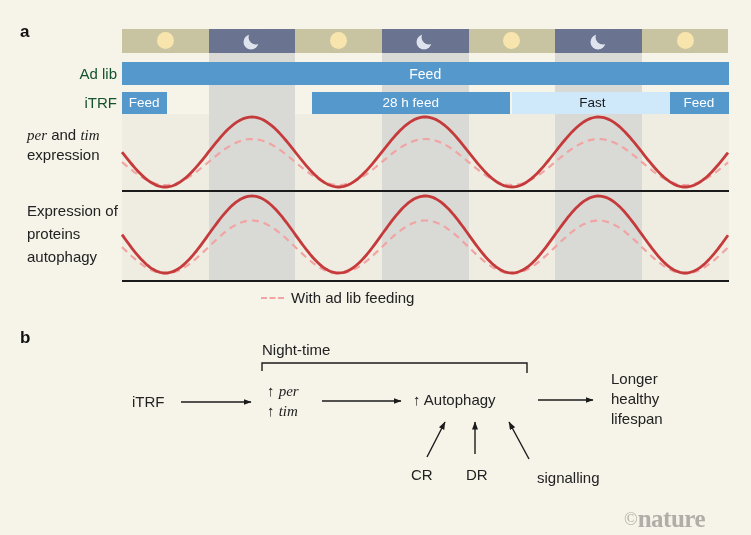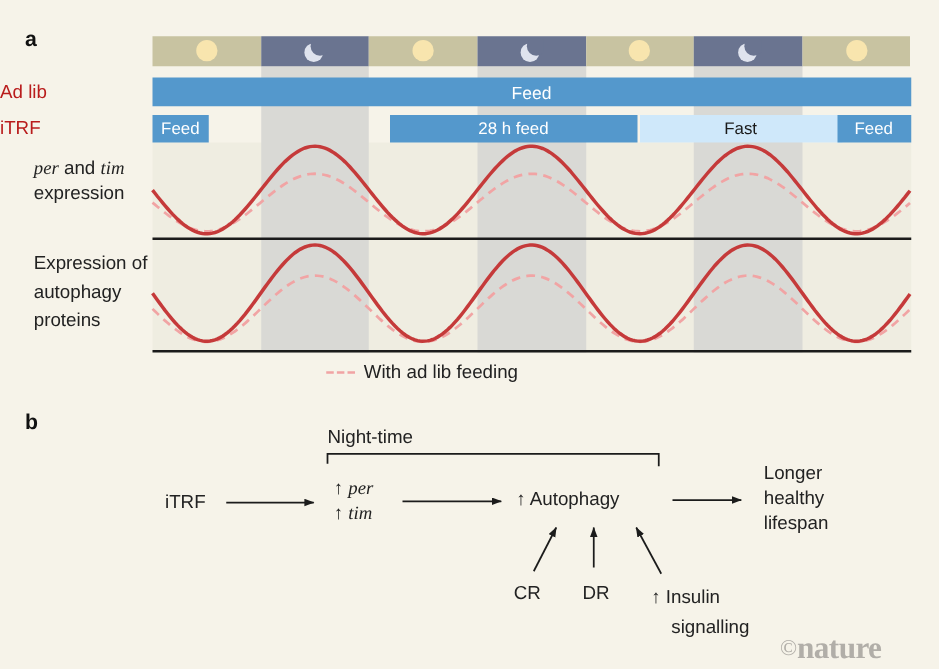--- a/index.html
+++ b/index.html
@@ -4,21 +4,21 @@
 <style>
   html,body{margin:0;padding:0;}
   body{
     width:751px;height:535px;position:relative;overflow:hidden;
     background:var(--page-bg,#f6f3e9);
     font-family:"Liberation Sans",sans-serif;
     color:var(--ink,#1a1a1a);
   }
   .abs{position:absolute;}
   .panel-label{position:absolute;font-weight:bold;font-size:17px;color:#111;}
-  .row-label{position:absolute;left:0;width:117px;text-align:left;font-size:15px;color:#b91c1c;}
+  .row-label{position:absolute;left:0;width:117px;text-align:right;font-size:15px;color:#14532d;}
   .wave-label{position:absolute;font-size:15px;color:#222;}
   .bar{position:absolute;display:flex;align-items:center;justify-content:center;}
   #daynight{left:122px;top:29px;width:606.5px;height:23.5px;display:flex;}
   .dn-seg{flex:1 1 0;display:flex;align-items:center;justify-content:center;}
   .sun{width:17px;height:17px;border-radius:50%;background:var(--sun,#f8e5ae);}
   #adlib-bar{left:122px;top:62px;width:606.5px;height:23px;background:var(--feed-blue,#5498cc);}
   #adlib-bar span{color:#fff;font-size:14px;}
   #itrf-row{position:absolute;left:0;top:91.5px;height:22.5px;width:751px;}
   .itrf-seg{position:absolute;top:0;height:22.5px;display:flex;align-items:center;justify-content:center;font-size:13.5px;}
   .itrf-feed{background:var(--feed-blue,#5498cc);color:#fff;}
@@ -99,22 +99,22 @@
 
 <div class="wave-label" style="left:27px;top:125px;line-height:20px">
   <div>
     <span class="gene">per</span><span> and </span><span class="gene">tim</span>
   </div>
   <div>expression</div>
 </div>
 
 <div class="wave-label" style="left:27px;top:199px;line-height:23px">
   <div>Expression of</div>
+  <div>proteins</div>
   <div>autophagy</div>
-  <div>proteins</div>
 </div>
 
 <div class="baseline" style="top:189.5px"></div>
 <div class="baseline" style="top:279.5px"></div>
 
 <svg id="waves-svg" width="751" height="535">
     <path d="M122.0,162.1 L124.0,163.7 L126.0,165.4 L128.0,167.0 L130.0,168.6 L132.0,170.2 L134.0,171.8 L136.0,173.2 L138.0,174.7 L140.0,176.0 L142.0,177.3 L144.0,178.5 L146.0,179.6 L148.0,180.6 L150.0,181.6 L152.0,182.4 L154.0,183.1 L156.0,183.7 L158.0,184.2 L160.0,184.6 L162.0,184.8 L164.0,185.0 L166.0,185.0 L168.0,184.9 L170.0,184.7 L172.0,184.3 L174.0,183.9 L176.0,183.3 L178.0,182.6 L180.0,181.8 L182.0,180.9 L184.0,179.9 L186.0,178.8 L188.0,177.6 L190.0,176.3 L192.0,175.0 L194.0,173.6 L196.0,172.1 L198.0,170.6 L200.0,169.0 L202.0,167.4 L204.0,165.8 L206.0,164.1 L208.0,162.5 L210.0,160.8 L212.0,159.2 L214.0,157.5 L216.0,155.9 L218.0,154.3 L220.0,152.7 L222.0,151.2 L224.0,149.8 L226.0,148.4 L228.0,147.1 L230.0,145.9 L232.0,144.7 L234.0,143.7 L236.0,142.7 L238.0,141.9 L240.0,141.1 L242.0,140.5 L244.0,139.9 L246.0,139.5 L248.0,139.2 L250.0,139.1 L252.0,139.0 L254.0,139.1 L256.0,139.3 L258.0,139.6 L260.0,140.0 L262.0,140.5 L264.0,141.2 L266.0,141.9 L268.0,142.8 L270.0,143.8 L272.0,144.8 L274.0,146.0 L276.0,147.2 L278.0,148.6 L280.0,149.9 L282.0,151.4 L284.0,152.9 L286.0,154.4 L288.0,156.0 L290.0,157.7 L292.0,159.3 L294.0,161.0 L296.0,162.6 L298.0,164.3 L300.0,166.0 L302.0,167.6 L304.0,169.2 L306.0,170.8 L308.0,172.3 L310.0,173.7 L312.0,175.1 L314.0,176.5 L316.0,177.7 L318.0,178.9 L320.0,180.0 L322.0,181.0 L324.0,181.9 L326.0,182.7 L328.0,183.3 L330.0,183.9 L332.0,184.4 L334.0,184.7 L336.0,184.9 L338.0,185.0 L340.0,185.0 L342.0,184.8 L344.0,184.6 L346.0,184.2 L348.0,183.7 L350.0,183.0 L352.0,182.3 L354.0,181.5 L356.0,180.5 L358.0,179.5 L360.0,178.4 L362.0,177.2 L364.0,175.9 L366.0,174.5 L368.0,173.1 L370.0,171.6 L372.0,170.1 L374.0,168.5 L376.0,166.9 L378.0,165.2 L380.0,163.6 L382.0,161.9 L384.0,160.2 L386.0,158.6 L388.0,156.9 L390.0,155.3 L392.0,153.7 L394.0,152.2 L396.0,150.7 L398.0,149.3 L400.0,148.0 L402.0,146.7 L404.0,145.5 L406.0,144.4 L408.0,143.3 L410.0,142.4 L412.0,141.6 L414.0,140.9 L416.0,140.3 L418.0,139.8 L420.0,139.4 L422.0,139.2 L424.0,139.0 L426.0,139.0 L428.0,139.1 L430.0,139.3 L432.0,139.7 L434.0,140.2 L436.0,140.7 L438.0,141.4 L440.0,142.2 L442.0,143.1 L444.0,144.1 L446.0,145.2 L448.0,146.4 L450.0,147.7 L452.0,149.0 L454.0,150.4 L456.0,151.9 L458.0,153.4 L460.0,155.0 L462.0,156.6 L464.0,158.2 L466.0,159.9 L468.0,161.6 L470.0,163.2 L472.0,164.9 L474.0,166.5 L476.0,168.2 L478.0,169.7 L480.0,171.3 L482.0,172.8 L484.0,174.2 L486.0,175.6 L488.0,176.9 L490.0,178.2 L492.0,179.3 L494.0,180.3 L496.0,181.3 L498.0,182.2 L500.0,182.9 L502.0,183.5 L504.0,184.1 L506.0,184.5 L508.0,184.8 L510.0,184.9 L512.0,185.0 L514.0,184.9 L516.0,184.7 L518.0,184.4 L520.0,184.0 L522.0,183.5 L524.0,182.8 L526.0,182.0 L528.0,181.2 L530.0,180.2 L532.0,179.1 L534.0,178.0 L536.0,176.7 L538.0,175.4 L540.0,174.0 L542.0,172.6 L544.0,171.1 L546.0,169.5 L548.0,167.9 L550.0,166.3 L552.0,164.6 L554.0,163.0 L556.0,161.3 L558.0,159.6 L560.0,158.0 L562.0,156.4 L564.0,154.8 L566.0,153.2 L568.0,151.7 L570.0,150.2 L572.0,148.8 L574.0,147.5 L576.0,146.2 L578.0,145.1 L580.0,144.0 L582.0,143.0 L584.0,142.1 L586.0,141.3 L588.0,140.6 L590.0,140.1 L592.0,139.6 L594.0,139.3 L596.0,139.1 L598.0,139.0 L600.0,139.0 L602.0,139.2 L604.0,139.5 L606.0,139.8 L608.0,140.4 L610.0,141.0 L612.0,141.7 L614.0,142.5 L616.0,143.5 L618.0,144.5 L620.0,145.6 L622.0,146.9 L624.0,148.1 L626.0,149.5 L628.0,150.9 L630.0,152.4 L632.0,154.0 L634.0,155.6 L636.0,157.2 L638.0,158.8 L640.0,160.5 L642.0,162.1 L644.0,163.8 L646.0,165.5 L648.0,167.1 L650.0,168.7 L652.0,170.3 L654.0,171.8 L656.0,173.3 L658.0,174.7 L660.0,176.1 L662.0,177.4 L664.0,178.6 L666.0,179.7 L668.0,180.7 L670.0,181.6 L672.0,182.4 L674.0,183.1 L676.0,183.7 L678.0,184.2 L680.0,184.6 L682.0,184.9 L684.0,185.0 L686.0,185.0 L688.0,184.9 L690.0,184.6 L692.0,184.3 L694.0,183.8 L696.0,183.2 L698.0,182.5 L700.0,181.7 L702.0,180.8 L704.0,179.8 L706.0,178.7 L708.0,177.5 L710.0,176.3 L712.0,174.9 L714.0,173.5 L716.0,172.1 L718.0,170.5 L720.0,169.0 L722.0,167.3 L724.0,165.7 L726.0,164.1 L728.0,162.4" fill="none" stroke="#f1a4a4" stroke-width="2.2" stroke-dasharray="7 5"></path>
     <path d="M122.0,152.1 L124.0,154.6 L126.0,157.2 L128.0,159.6 L130.0,162.1 L132.0,164.5 L134.0,166.8 L136.0,169.1 L138.0,171.3 L140.0,173.3 L142.0,175.3 L144.0,177.1 L146.0,178.8 L148.0,180.4 L150.0,181.8 L152.0,183.0 L154.0,184.1 L156.0,185.1 L158.0,185.8 L160.0,186.4 L162.0,186.8 L164.0,187.0 L166.0,187.0 L168.0,186.8 L170.0,186.5 L172.0,186.0 L174.0,185.3 L176.0,184.4 L178.0,183.3 L180.0,182.1 L182.0,180.7 L184.0,179.2 L186.0,177.6 L188.0,175.8 L190.0,173.8 L192.0,171.8 L194.0,169.6 L196.0,167.4 L198.0,165.1 L200.0,162.7 L202.0,160.3 L204.0,157.8 L206.0,155.3 L208.0,152.7 L210.0,150.2 L212.0,147.7 L214.0,145.2 L216.0,142.7 L218.0,140.3 L220.0,137.9 L222.0,135.6 L224.0,133.4 L226.0,131.3 L228.0,129.3 L230.0,127.5 L232.0,125.7 L234.0,124.1 L236.0,122.7 L238.0,121.4 L240.0,120.2 L242.0,119.2 L244.0,118.4 L246.0,117.8 L248.0,117.3 L250.0,117.1 L252.0,117.0 L254.0,117.1 L256.0,117.4 L258.0,117.9 L260.0,118.5 L262.0,119.3 L264.0,120.3 L266.0,121.5 L268.0,122.8 L270.0,124.3 L272.0,125.9 L274.0,127.6 L276.0,129.5 L278.0,131.5 L280.0,133.6 L282.0,135.9 L284.0,138.1 L286.0,140.5 L288.0,142.9 L290.0,145.4 L292.0,147.9 L294.0,150.4 L296.0,153.0 L298.0,155.5 L300.0,158.0 L302.0,160.5 L304.0,162.9 L306.0,165.3 L308.0,167.6 L310.0,169.9 L312.0,172.0 L314.0,174.0 L316.0,175.9 L318.0,177.7 L320.0,179.4 L322.0,180.9 L324.0,182.2 L326.0,183.4 L328.0,184.5 L330.0,185.3 L332.0,186.0 L334.0,186.5 L336.0,186.9 L338.0,187.0 L340.0,187.0 L342.0,186.7 L344.0,186.3 L346.0,185.7 L348.0,185.0 L350.0,184.0 L352.0,182.9 L354.0,181.7 L356.0,180.2 L358.0,178.7 L360.0,176.9 L362.0,175.1 L364.0,173.1 L366.0,171.1 L368.0,168.9 L370.0,166.6 L372.0,164.3 L374.0,161.9 L376.0,159.4 L378.0,156.9 L380.0,154.4 L382.0,151.8 L384.0,149.3 L386.0,146.8 L388.0,144.3 L390.0,141.8 L392.0,139.4 L394.0,137.1 L396.0,134.8 L398.0,132.7 L400.0,130.6 L402.0,128.7 L404.0,126.8 L406.0,125.1 L408.0,123.6 L410.0,122.2 L412.0,120.9 L414.0,119.8 L416.0,118.9 L418.0,118.2 L420.0,117.6 L422.0,117.2 L424.0,117.0 L426.0,117.0 L428.0,117.2 L430.0,117.5 L432.0,118.1 L434.0,118.8 L436.0,119.6 L438.0,120.7 L440.0,121.9 L442.0,123.3 L444.0,124.8 L446.0,126.5 L448.0,128.3 L450.0,130.2 L452.0,132.3 L454.0,134.4 L456.0,136.6 L458.0,139.0 L460.0,141.4 L462.0,143.8 L464.0,146.3 L466.0,148.8 L468.0,151.3 L470.0,153.9 L472.0,156.4 L474.0,158.9 L476.0,161.4 L478.0,163.8 L480.0,166.1 L482.0,168.4 L484.0,170.6 L486.0,172.7 L488.0,174.7 L490.0,176.6 L492.0,178.3 L494.0,179.9 L496.0,181.4 L498.0,182.7 L500.0,183.8 L502.0,184.8 L504.0,185.6 L506.0,186.2 L508.0,186.7 L510.0,186.9 L512.0,187.0 L514.0,186.9 L516.0,186.6 L518.0,186.1 L520.0,185.5 L522.0,184.7 L524.0,183.7 L526.0,182.5 L528.0,181.2 L530.0,179.7 L532.0,178.1 L534.0,176.3 L536.0,174.4 L538.0,172.4 L540.0,170.3 L542.0,168.1 L544.0,165.8 L546.0,163.4 L548.0,161.0 L550.0,158.5 L552.0,156.0 L554.0,153.5 L556.0,151.0 L558.0,148.4 L560.0,145.9 L562.0,143.4 L564.0,141.0 L566.0,138.6 L568.0,136.3 L570.0,134.1 L572.0,131.9 L574.0,129.9 L576.0,128.0 L578.0,126.2 L580.0,124.6 L582.0,123.1 L584.0,121.7 L586.0,120.5 L588.0,119.5 L590.0,118.6 L592.0,118.0 L594.0,117.5 L596.0,117.1 L598.0,117.0 L600.0,117.1 L602.0,117.3 L604.0,117.7 L606.0,118.3 L608.0,119.1 L610.0,120.0 L612.0,121.1 L614.0,122.4 L616.0,123.8 L618.0,125.4 L620.0,127.1 L622.0,129.0 L624.0,130.9 L626.0,133.0 L628.0,135.2 L630.0,137.4 L632.0,139.8 L634.0,142.2 L636.0,144.7 L638.0,147.2 L640.0,149.7 L642.0,152.2 L644.0,154.8 L646.0,157.3 L648.0,159.8 L650.0,162.2 L652.0,164.6 L654.0,167.0 L656.0,169.2 L658.0,171.4 L660.0,173.4 L662.0,175.4 L664.0,177.2 L666.0,178.9 L668.0,180.4 L670.0,181.9 L672.0,183.1 L674.0,184.2 L676.0,185.1 L678.0,185.8 L680.0,186.4 L682.0,186.8 L684.0,187.0 L686.0,187.0 L688.0,186.8 L690.0,186.5 L692.0,185.9 L694.0,185.2 L696.0,184.3 L698.0,183.3 L700.0,182.0 L702.0,180.7 L704.0,179.1 L706.0,177.5 L708.0,175.7 L710.0,173.7 L712.0,171.7 L714.0,169.5 L716.0,167.3 L718.0,165.0 L720.0,162.6 L722.0,160.1 L724.0,157.7 L726.0,155.1 L728.0,152.6" fill="none" stroke="#c53a3a" stroke-width="2.8"></path>
     <path d="M122.0,247.1 L124.0,249.0 L126.0,250.9 L128.0,252.8 L130.0,254.6 L132.0,256.5 L134.0,258.2 L136.0,259.9 L138.0,261.6 L140.0,263.1 L142.0,264.6 L144.0,266.0 L146.0,267.3 L148.0,268.5 L150.0,269.6 L152.0,270.5 L154.0,271.3 L156.0,272.0 L158.0,272.6 L160.0,273.0 L162.0,273.3 L164.0,273.5 L166.0,273.5 L168.0,273.4 L170.0,273.1 L172.0,272.7 L174.0,272.2 L176.0,271.5 L178.0,270.7 L180.0,269.8 L182.0,268.8 L184.0,267.6 L186.0,266.3 L188.0,265.0 L190.0,263.5 L192.0,262.0 L194.0,260.4 L196.0,258.7 L198.0,256.9 L200.0,255.1 L202.0,253.3 L204.0,251.4 L206.0,249.5 L208.0,247.6 L210.0,245.6 L212.0,243.7 L214.0,241.8 L216.0,240.0 L218.0,238.1 L220.0,236.3 L222.0,234.6 L224.0,232.9 L226.0,231.3 L228.0,229.8 L230.0,228.4 L232.0,227.1 L234.0,225.9 L236.0,224.8 L238.0,223.8 L240.0,222.9 L242.0,222.2 L244.0,221.6 L246.0,221.1 L248.0,220.8 L250.0,220.6 L252.0,220.5 L254.0,220.6 L256.0,220.8 L258.0,221.1 L260.0,221.6 L262.0,222.3 L264.0,223.0 L266.0,223.9 L268.0,224.9 L270.0,226.0 L272.0,227.2 L274.0,228.6 L276.0,230.0 L278.0,231.5 L280.0,233.1 L282.0,234.8 L284.0,236.5 L286.0,238.3 L288.0,240.1 L290.0,242.0 L292.0,243.9 L294.0,245.8 L296.0,247.7 L298.0,249.7 L300.0,251.6 L302.0,253.4 L304.0,255.3 L306.0,257.1 L308.0,258.8 L310.0,260.5 L312.0,262.1 L314.0,263.7 L316.0,265.1 L318.0,266.5 L320.0,267.7 L322.0,268.9 L324.0,269.9 L326.0,270.8 L328.0,271.6 L330.0,272.2 L332.0,272.8 L334.0,273.1 L336.0,273.4 L338.0,273.5 L340.0,273.5 L342.0,273.3 L344.0,273.0 L346.0,272.5 L348.0,272.0 L350.0,271.2 L352.0,270.4 L354.0,269.5 L356.0,268.4 L358.0,267.2 L360.0,265.9 L362.0,264.5 L364.0,263.0 L366.0,261.4 L368.0,259.8 L370.0,258.1 L372.0,256.3 L374.0,254.5 L376.0,252.6 L378.0,250.7 L380.0,248.8 L382.0,246.9 L384.0,245.0 L386.0,243.1 L388.0,241.2 L390.0,239.3 L392.0,237.5 L394.0,235.7 L396.0,234.0 L398.0,232.4 L400.0,230.8 L402.0,229.3 L404.0,228.0 L406.0,226.7 L408.0,225.5 L410.0,224.4 L412.0,223.5 L414.0,222.7 L416.0,222.0 L418.0,221.4 L420.0,221.0 L422.0,220.7 L424.0,220.5 L426.0,220.5 L428.0,220.6 L430.0,220.9 L432.0,221.3 L434.0,221.8 L436.0,222.5 L438.0,223.3 L440.0,224.2 L442.0,225.3 L444.0,226.4 L446.0,227.7 L448.0,229.1 L450.0,230.5 L452.0,232.1 L454.0,233.7 L456.0,235.4 L458.0,237.1 L460.0,238.9 L462.0,240.8 L464.0,242.7 L466.0,244.6 L468.0,246.5 L470.0,248.4 L472.0,250.3 L474.0,252.2 L476.0,254.1 L478.0,255.9 L480.0,257.7 L482.0,259.4 L484.0,261.1 L486.0,262.7 L488.0,264.2 L490.0,265.6 L492.0,266.9 L494.0,268.1 L496.0,269.2 L498.0,270.2 L500.0,271.1 L502.0,271.8 L504.0,272.4 L506.0,272.9 L508.0,273.2 L510.0,273.4 L512.0,273.5 L514.0,273.4 L516.0,273.2 L518.0,272.8 L520.0,272.4 L522.0,271.7 L524.0,271.0 L526.0,270.1 L528.0,269.1 L530.0,268.0 L532.0,266.7 L534.0,265.4 L536.0,264.0 L538.0,262.5 L540.0,260.9 L542.0,259.2 L544.0,257.4 L546.0,255.7 L548.0,253.8 L550.0,251.9 L552.0,250.0 L554.0,248.1 L556.0,246.2 L558.0,244.3 L560.0,242.4 L562.0,240.5 L564.0,238.7 L566.0,236.9 L568.0,235.1 L570.0,233.4 L572.0,231.8 L574.0,230.3 L576.0,228.8 L578.0,227.5 L580.0,226.2 L582.0,225.1 L584.0,224.1 L586.0,223.2 L588.0,222.4 L590.0,221.7 L592.0,221.2 L594.0,220.9 L596.0,220.6 L598.0,220.5 L600.0,220.5 L602.0,220.7 L604.0,221.0 L606.0,221.5 L608.0,222.1 L610.0,222.8 L612.0,223.6 L614.0,224.6 L616.0,225.7 L618.0,226.9 L620.0,228.2 L622.0,229.6 L624.0,231.0 L626.0,232.6 L628.0,234.3 L630.0,236.0 L632.0,237.8 L634.0,239.6 L636.0,241.4 L638.0,243.3 L640.0,245.2 L642.0,247.2 L644.0,249.1 L646.0,251.0 L648.0,252.9 L650.0,254.7 L652.0,256.6 L654.0,258.3 L656.0,260.0 L658.0,261.7 L660.0,263.2 L662.0,264.7 L664.0,266.1 L666.0,267.4 L668.0,268.5 L670.0,269.6 L672.0,270.5 L674.0,271.4 L676.0,272.1 L678.0,272.6 L680.0,273.0 L682.0,273.3 L684.0,273.5 L686.0,273.5 L688.0,273.4 L690.0,273.1 L692.0,272.7 L694.0,272.1 L696.0,271.5 L698.0,270.7 L700.0,269.8 L702.0,268.7 L704.0,267.5 L706.0,266.3 L708.0,264.9 L710.0,263.5 L712.0,261.9 L714.0,260.3 L716.0,258.6 L718.0,256.8 L720.0,255.0 L722.0,253.2 L724.0,251.3 L726.0,249.4 L728.0,247.5" fill="none" stroke="#f1a4a4" stroke-width="2.2" stroke-dasharray="7 5"></path>
     <path d="M122.0,234.6 L124.0,237.4 L126.0,240.2 L128.0,242.9 L130.0,245.6 L132.0,248.3 L134.0,250.8 L136.0,253.3 L138.0,255.7 L140.0,258.0 L142.0,260.1 L144.0,262.1 L146.0,264.0 L148.0,265.7 L150.0,267.3 L152.0,268.6 L154.0,269.8 L156.0,270.9 L158.0,271.7 L160.0,272.3 L162.0,272.7 L164.0,273.0 L166.0,273.0 L168.0,272.8 L170.0,272.4 L172.0,271.9 L174.0,271.1 L176.0,270.1 L178.0,269.0 L180.0,267.6 L182.0,266.1 L184.0,264.4 L186.0,262.6 L188.0,260.6 L190.0,258.5 L192.0,256.3 L194.0,253.9 L196.0,251.5 L198.0,248.9 L200.0,246.3 L202.0,243.6 L204.0,240.9 L206.0,238.1 L208.0,235.3 L210.0,232.5 L212.0,229.7 L214.0,227.0 L216.0,224.3 L218.0,221.6 L220.0,219.0 L222.0,216.5 L224.0,214.1 L226.0,211.8 L228.0,209.6 L230.0,207.5 L232.0,205.6 L234.0,203.8 L236.0,202.2 L238.0,200.8 L240.0,199.5 L242.0,198.5 L244.0,197.6 L246.0,196.9 L248.0,196.4 L250.0,196.1 L252.0,196.0 L254.0,196.1 L256.0,196.4 L258.0,196.9 L260.0,197.6 L262.0,198.6 L264.0,199.6 L266.0,200.9 L268.0,202.4 L270.0,204.0 L272.0,205.8 L274.0,207.7 L276.0,209.8 L278.0,212.0 L280.0,214.3 L282.0,216.7 L284.0,219.3 L286.0,221.9 L288.0,224.5 L290.0,227.3 L292.0,230.0 L294.0,232.8 L296.0,235.6 L298.0,238.4 L300.0,241.1 L302.0,243.9 L304.0,246.5 L306.0,249.2 L308.0,251.7 L310.0,254.2 L312.0,256.5 L314.0,258.7 L316.0,260.8 L318.0,262.8 L320.0,264.6 L322.0,266.3 L324.0,267.8 L326.0,269.1 L328.0,270.2 L330.0,271.2 L332.0,271.9 L334.0,272.5 L336.0,272.8 L338.0,273.0 L340.0,272.9 L342.0,272.7 L344.0,272.3 L346.0,271.6 L348.0,270.8 L350.0,269.7 L352.0,268.5 L354.0,267.1 L356.0,265.5 L358.0,263.8 L360.0,261.9 L362.0,259.9 L364.0,257.7 L366.0,255.5 L368.0,253.1 L370.0,250.6 L372.0,248.0 L374.0,245.3 L376.0,242.6 L378.0,239.9 L380.0,237.1 L382.0,234.3 L384.0,231.5 L386.0,228.8 L388.0,226.0 L390.0,223.3 L392.0,220.7 L394.0,218.1 L396.0,215.6 L398.0,213.3 L400.0,211.0 L402.0,208.8 L404.0,206.8 L406.0,205.0 L408.0,203.2 L410.0,201.7 L412.0,200.3 L414.0,199.1 L416.0,198.1 L418.0,197.3 L420.0,196.7 L422.0,196.3 L424.0,196.0 L426.0,196.0 L428.0,196.2 L430.0,196.6 L432.0,197.2 L434.0,197.9 L436.0,198.9 L438.0,200.1 L440.0,201.4 L442.0,202.9 L444.0,204.6 L446.0,206.4 L448.0,208.4 L450.0,210.5 L452.0,212.8 L454.0,215.1 L456.0,217.6 L458.0,220.2 L460.0,222.8 L462.0,225.5 L464.0,228.2 L466.0,231.0 L468.0,233.8 L470.0,236.6 L472.0,239.3 L474.0,242.1 L476.0,244.8 L478.0,247.5 L480.0,250.1 L482.0,252.6 L484.0,255.0 L486.0,257.3 L488.0,259.5 L490.0,261.5 L492.0,263.5 L494.0,265.2 L496.0,266.8 L498.0,268.2 L500.0,269.5 L502.0,270.6 L504.0,271.5 L506.0,272.1 L508.0,272.6 L510.0,272.9 L512.0,273.0 L514.0,272.9 L516.0,272.6 L518.0,272.0 L520.0,271.3 L522.0,270.4 L524.0,269.3 L526.0,268.0 L528.0,266.6 L530.0,265.0 L532.0,263.2 L534.0,261.2 L536.0,259.2 L538.0,257.0 L540.0,254.6 L542.0,252.2 L544.0,249.7 L546.0,247.1 L548.0,244.4 L550.0,241.7 L552.0,238.9 L554.0,236.1 L556.0,233.3 L558.0,230.6 L560.0,227.8 L562.0,225.1 L564.0,222.4 L566.0,219.8 L568.0,217.2 L570.0,214.8 L572.0,212.4 L574.0,210.2 L576.0,208.1 L578.0,206.2 L580.0,204.3 L582.0,202.7 L584.0,201.2 L586.0,199.9 L588.0,198.8 L590.0,197.8 L592.0,197.1 L594.0,196.5 L596.0,196.2 L598.0,196.0 L600.0,196.1 L602.0,196.3 L604.0,196.8 L606.0,197.4 L608.0,198.3 L610.0,199.3 L612.0,200.5 L614.0,201.9 L616.0,203.5 L618.0,205.2 L620.0,207.1 L622.0,209.1 L624.0,211.3 L626.0,213.6 L628.0,216.0 L630.0,218.5 L632.0,221.1 L634.0,223.7 L636.0,226.4 L638.0,229.2 L640.0,232.0 L642.0,234.7 L644.0,237.5 L646.0,240.3 L648.0,243.0 L650.0,245.7 L652.0,248.4 L654.0,250.9 L656.0,253.4 L658.0,255.8 L660.0,258.1 L662.0,260.2 L664.0,262.2 L666.0,264.1 L668.0,265.8 L670.0,267.3 L672.0,268.7 L674.0,269.9 L676.0,270.9 L678.0,271.7 L680.0,272.3 L682.0,272.7 L684.0,273.0 L686.0,273.0 L688.0,272.8 L690.0,272.4 L692.0,271.8 L694.0,271.0 L696.0,270.1 L698.0,268.9 L700.0,267.6 L702.0,266.0 L704.0,264.4 L706.0,262.5 L708.0,260.5 L710.0,258.4 L712.0,256.2 L714.0,253.8 L716.0,251.3 L718.0,248.8 L720.0,246.1 L722.0,243.5 L724.0,240.7 L726.0,238.0 L728.0,235.2" fill="none" stroke="#c53a3a" stroke-width="2.8"></path>
@@ -159,19 +159,18 @@
 
 <div class="b-text" style="left:611px;top:369px;line-height:20px">
   <div>Longer</div>
   <div>healthy</div>
   <div>lifespan</div>
 </div>
 
 <div class="b-text" style="left:411px;top:466px">CR</div>
 <div class="b-text" style="left:466px;top:466px">DR</div>
 <div class="b-text" style="left:521px;top:466px;line-height:24px">
-  <div>↑ Insulin</div>
   <div style="padding-left:16px">signalling</div>
 </div>
 
 <div id="watermark">
   <span class="c">©</span><span class="brand">nature</span>
 </div>
 
 </body></html>

